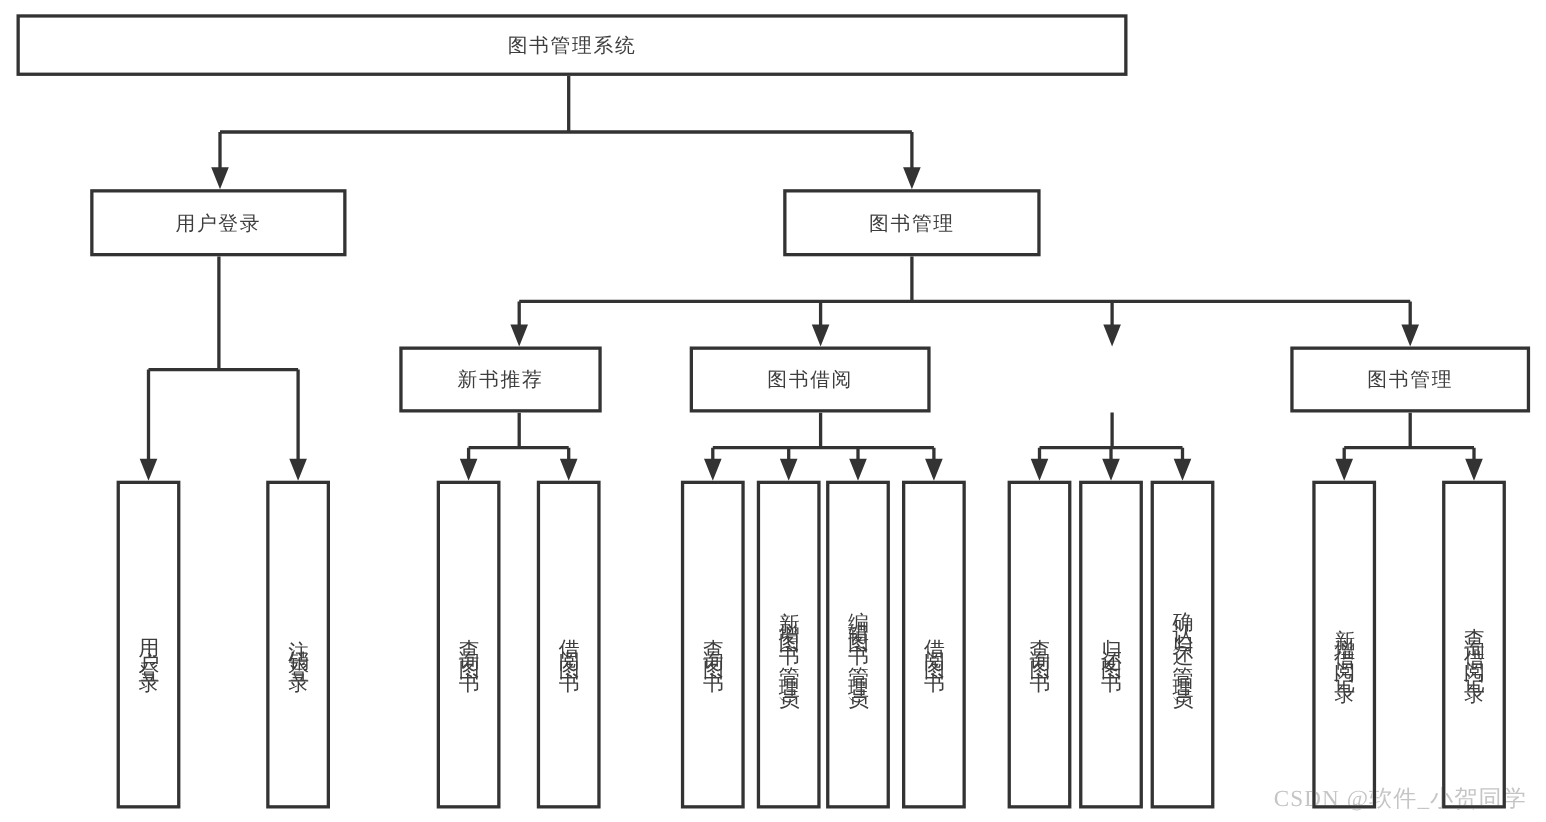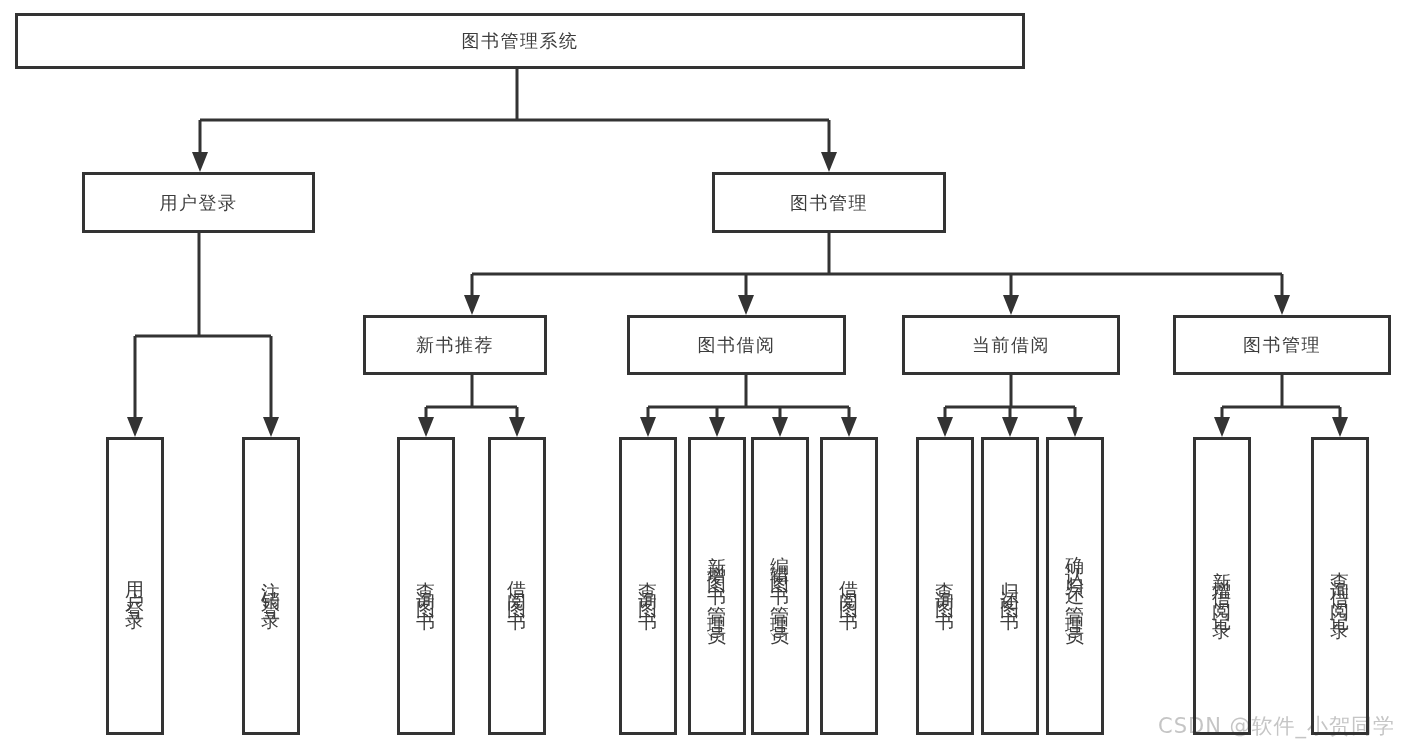--- a/index.html
+++ b/index.html
@@ -40,20 +40,21 @@
   }
   .watermark {
     position: absolute;
     left: 1158px;
     top: 712px;
     font-size: 21px;
     letter-spacing: 1px;
     white-space: nowrap;
     color: var(--wm, #c5c5c5);
     mix-blend-mode: darken;
+    font-family: Liberation Serif, serif;
   }
 </style>
 </head>
 <body>
 
 <div id="canvas" style="--line: #333333; --text: #3d3d3d; --bg: #ffffff; --wm: #c5c5c5;">
 
   <svg class="connectors" viewBox="0 0 1405 747" xmlns="http://www.w3.org/2000/svg">
     <path style="stroke: var(--line, #333333); fill: none; stroke-width: 3;" d="M517 69 L517 120 M200 120 L829 120 M200 120 L200 157 M829 120 L829 157
              M199 233 L199 336 M135 336 L271 336 M135 336 L135 422 M271 336 L271 422
@@ -80,23 +81,20 @@
   </div>
   <div class="box" style="left:712px; top:172px; width:234px; height:61px;">
     <span class="hlabel">图书管理</span>
   </div>
 
   <div class="box" style="left:363px; top:315px; width:184px; height:60px;">
     <span class="hlabel">新书推荐</span>
   </div>
   <div class="box" style="left:615px; top:315px; width:219px; height:60px;margin-left:12px;">
     <span class="hlabel">图书借阅</span>
-  </div>
-  <div class="box" style="left:902px; top:315px; width:218px; height:60px;">
-    <span class="hlabel">当前借阅</span>
   </div>
   <div class="box" style="left:1173px; top:315px; width:218px; height:60px;">
     <span class="hlabel">图书管理</span>
   </div>
 
   <div class="box" style="left:106px; top:437px; width:58px; height:298px;">
     <span class="vlabel">用户登录</span>
   </div>
   <div class="box" style="left:242px; top:437px; width:58px; height:298px;">
     <span class="vlabel">注销登录</span>

